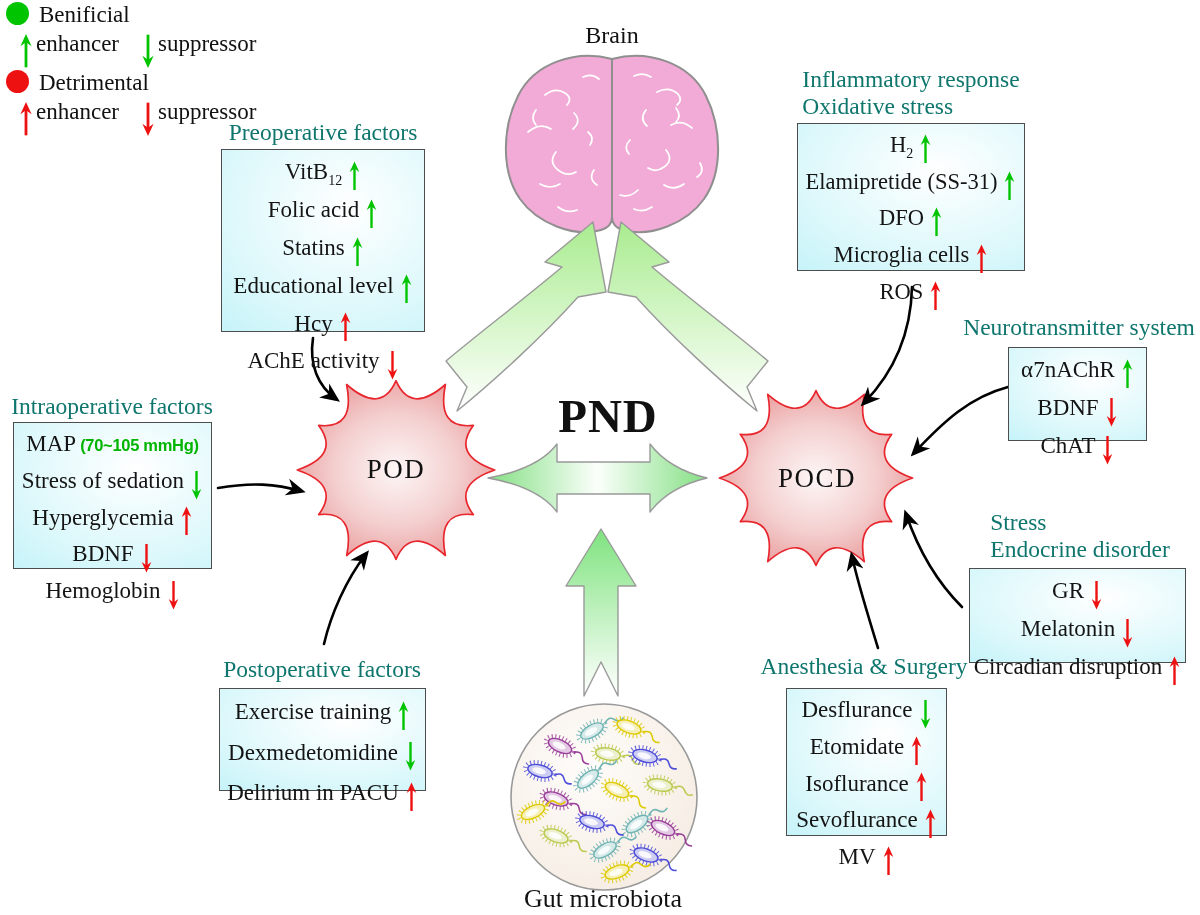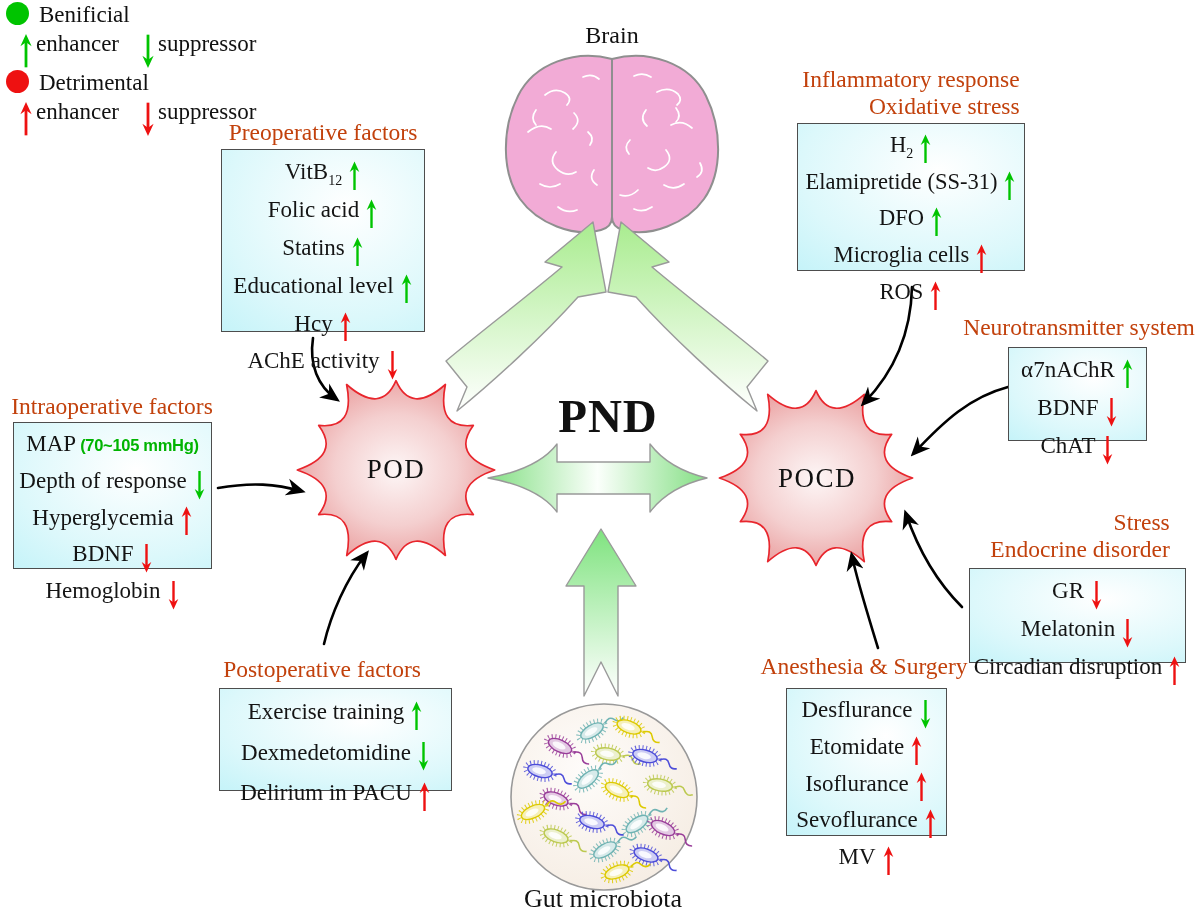--- a/index.html
+++ b/index.html
@@ -13,21 +13,21 @@
         text-align:center;font-size:23px;color:#141414;padding-top:7px}
   .item{line-height:var(--lh,29px);white-space:nowrap}
   .sub{font-size:14px}
   .note{font-family:"Liberation Sans",sans-serif;font-weight:bold;color:var(--note_green,#00bb00);
         font-size:16.5px;margin-left:4px;letter-spacing:-0.3px}
   .arr{width:13px;height:30px;vertical-align:middle;position:relative;top:2px;margin-left:2px;display:none}
   .arr[data-dir]{display:inline-block}
   .arr[data-dir="down"]{transform:scaleY(-1)}
   .arr[data-tone="good"]{color:var(--good,#00c400)}
   .arr[data-tone="bad"]{color:var(--bad,#ee1111)}
-  .btitle{position:absolute;z-index:2;font-size:23.5px;color:#c2410c;text-align:right;
+  .btitle{position:absolute;z-index:2;font-size:23.5px;color:#0f766e;text-align:left;
           line-height:27px;white-space:nowrap;transform:translateX(-50%)}
   .big-label{position:absolute;z-index:2;transform:translateX(-50%);white-space:nowrap;font-size:24px}
   #pnd{font-size:47px;font-weight:bold;letter-spacing:1px}
   #gut-label{font-size:26px}
   .burst-label{position:absolute;z-index:2;transform:translate(-50%,-50%);font-size:27px;letter-spacing:1.5px}
   .legend{position:absolute;left:6px;top:2px;z-index:2;font-size:23px}
   .lrow{display:flex;align-items:flex-start;height:29px}
   .lrow.arrows{height:39px;padding-left:13px}
   .dot{width:23px;height:23px;border-radius:50%;margin-right:10px;flex:none}
   .dot.good{background:var(--good,#00c400)}
@@ -327,35 +327,35 @@
     <div class="item"><span>Hcy</span><sub class="sub"></sub><span class="note"></span><svg class="arr" viewBox="0 0 12 30" data-dir="up" data-tone="bad">
           <use href="#arrow-glyph"></use>
         </svg></div>
     <div class="item"><span>AChE activity</span><sub class="sub"></sub><span class="note"></span><svg class="arr" viewBox="0 0 12 30" data-dir="down" data-tone="bad">
           <use href="#arrow-glyph"></use>
         </svg></div>
   </div>
 
   <div class="fbox" style="left:13px;top:422px;width:199px;height:147px;--lh:28.2px">
     <div class="item"><span>MAP</span><sub class="sub"></sub><span class="note">(70~105 mmHg)</span></div>
-    <div class="item"><span>Depth of response</span><sub class="sub"></sub><span class="note"></span><svg class="arr" viewBox="0 0 12 30" data-dir="down" data-tone="good">
+    <div class="item"><span>Stress of sedation</span><sub class="sub"></sub><span class="note"></span><svg class="arr" viewBox="0 0 12 30" data-dir="down" data-tone="good">
           <use href="#arrow-glyph"></use>
         </svg></div>
     <div class="item"><span>Hyperglycemia</span><sub class="sub"></sub><span class="note"></span><svg class="arr" viewBox="0 0 12 30" data-dir="up" data-tone="bad">
           <use href="#arrow-glyph"></use>
         </svg></div>
     <div class="item"><span>BDNF</span><sub class="sub"></sub><span class="note"></span><svg class="arr" viewBox="0 0 12 30" data-dir="down" data-tone="bad">
           <use href="#arrow-glyph"></use>
         </svg></div>
     <div class="item"><span>Hemoglobin</span><sub class="sub"></sub><span class="note"></span><svg class="arr" viewBox="0 0 12 30" data-dir="down" data-tone="bad">
           <use href="#arrow-glyph"></use>
         </svg></div>
   </div>
 
-  <div class="fbox" style="left:219px;top:688px;width:233px;height:103px;--lh:32px">
+  <div class="fbox" style="left:219px;top:688px;width:207px;height:103px;--lh:32px">
     <div class="item"><span>Exercise training</span><sub class="sub"></sub><span class="note"></span><svg class="arr" viewBox="0 0 12 30" data-dir="up" data-tone="good">
           <use href="#arrow-glyph"></use>
         </svg></div>
     <div class="item"><span>Dexmedetomidine</span><sub class="sub"></sub><span class="note"></span><svg class="arr" viewBox="0 0 12 30" data-dir="down" data-tone="good">
           <use href="#arrow-glyph"></use>
         </svg></div>
     <div class="item"><span>Delirium in PACU</span><sub class="sub"></sub><span class="note"></span><svg class="arr" viewBox="0 0 12 30" data-dir="up" data-tone="bad">
           <use href="#arrow-glyph"></use>
         </svg></div>
   </div>

